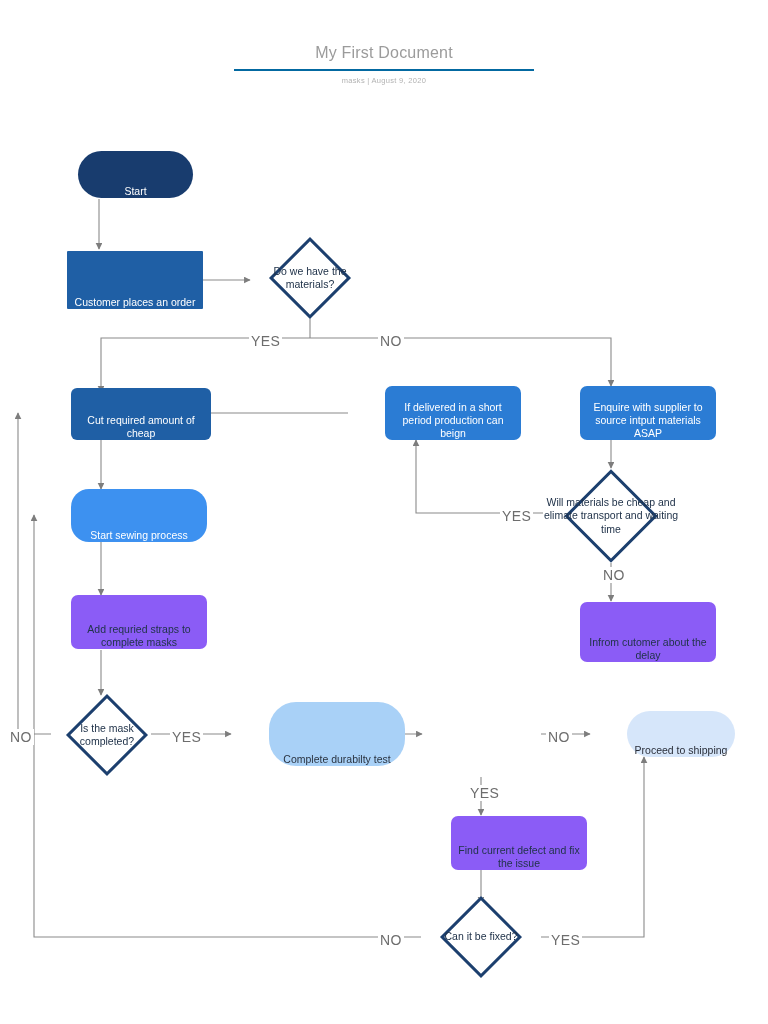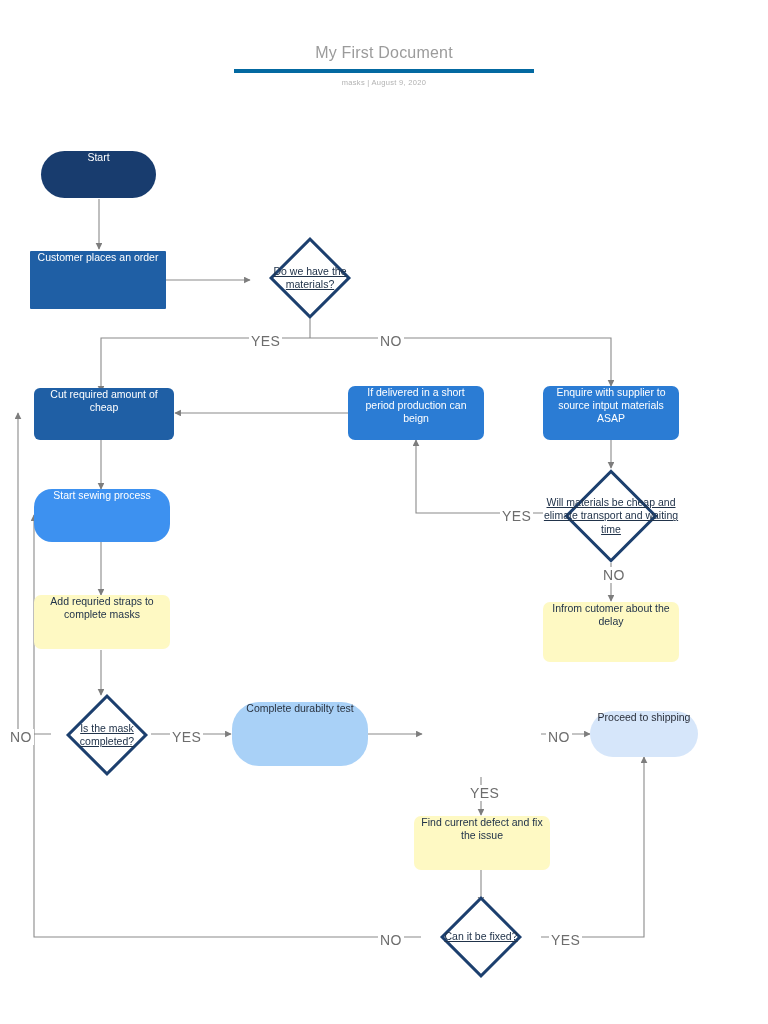--- a/index.html
+++ b/index.html
@@ -27,21 +27,21 @@
     left: 234px;
     top: 44px;
     width: 300px;
     text-align: center;
   }
   #doc-title {
     font-size: 16px;
     color: #9b9b9b;
     letter-spacing: .2px;
     padding-bottom: 7px;
-    border-bottom: 4px solid #0369a1;
+    border-bottom: 2px solid #0369a1;
     font-weight: normal;
     margin: 0;
   }
   #doc-meta {
     margin-top: 5px;
     font-size: 7.5px;
     color: #b2b2b2;
     letter-spacing: .3px;
   }
   
@@ -56,25 +56,26 @@
     position: absolute;
     left: 0; top: 0;
     width: 768px;
     height: 1024px;
     pointer-events: none;
   }
   .node {
     position: absolute;
     box-sizing: border-box;
     display: flex;
-    align-items: flex-start;
+    align-items: flex-end;
     justify-content: center;
     text-align: center;
     line-height: 1.25;
     font-size: 10.5px;
+    margin-left: 37px;
   }
   .node .lbl { display: block; padding: 0 6px; }
 
   .n-terminator-start {
     background: #183c6e;
     color: #ffffff;
     border-radius: 30px;
   }
   .n-terminator-end {
     background: #d6e6fa;
@@ -90,21 +91,21 @@
     background: #2b7cd4;
     color: #ffffff;
     border-radius: 7px;
   }
   .n-proc-mid {
     background: #3d91f0;
     color: #ffffff;
     border-radius: 7px;
   }
   .n-proc-light {
-    background: #fef9c3;
+    background: #8b5cf6;
     color: #21334a;
     border-radius: 7px;
   }
   .n-proc-pale {
     background: #a9d1f7;
     color: #2a3340;
     border-radius: 2px;
   }
   
   .decision {
@@ -124,21 +125,20 @@
   .decision .lbl {
     position: relative;
     z-index: 2;
     text-align: center;
     font-size: 10.5px;
     color: #21334a;
     line-height: 1.25;
     width: 100%;
     padding: 0 4px;
     box-sizing: border-box;
-    text-decoration: underline;
   }
   .edge-label {
     position: absolute;
     font-size: 14px;
     color: #6d6d6d;
     letter-spacing: .4px;
     background: #ffffff;
     padding: 0 2px;
     white-space: nowrap;
   }

